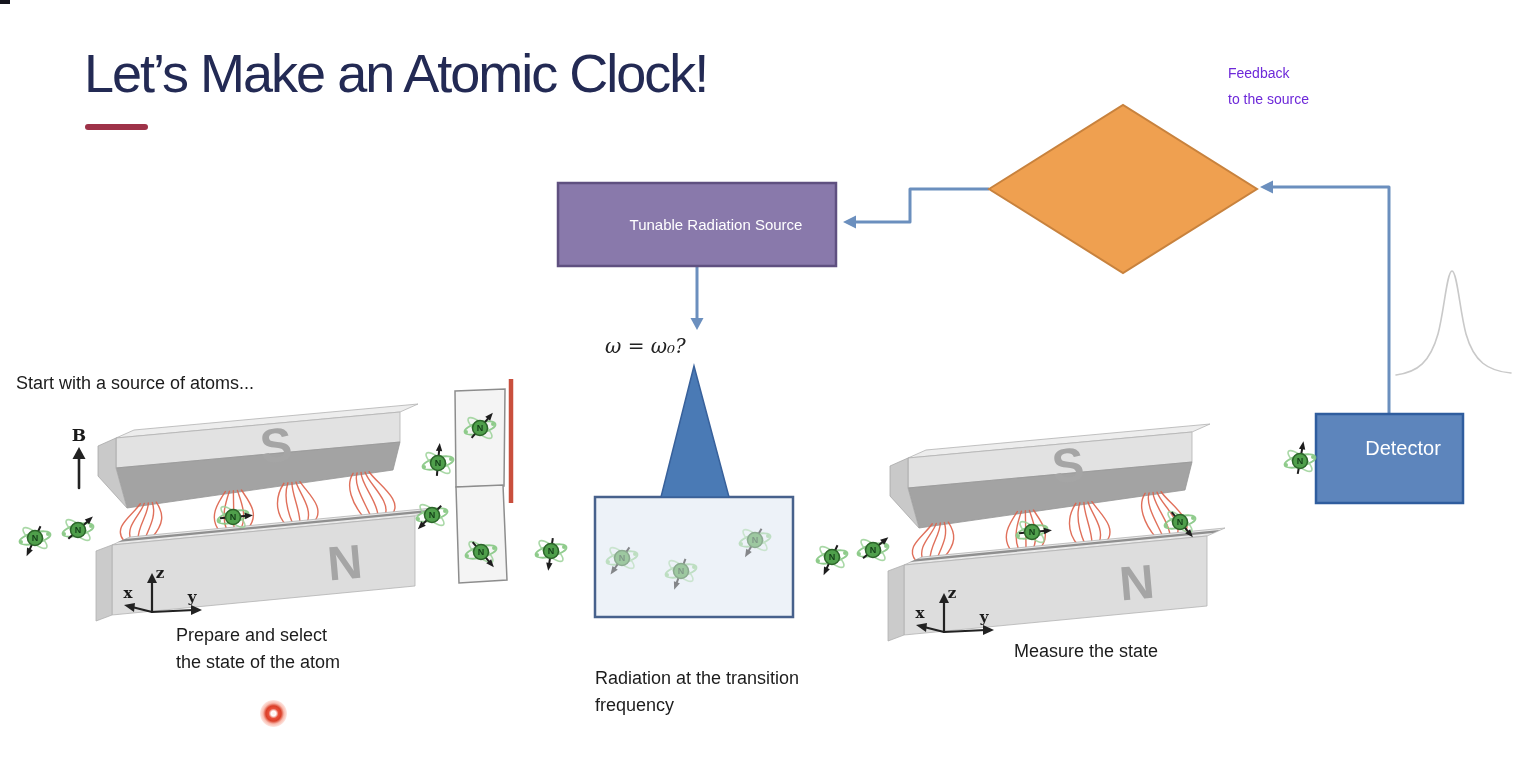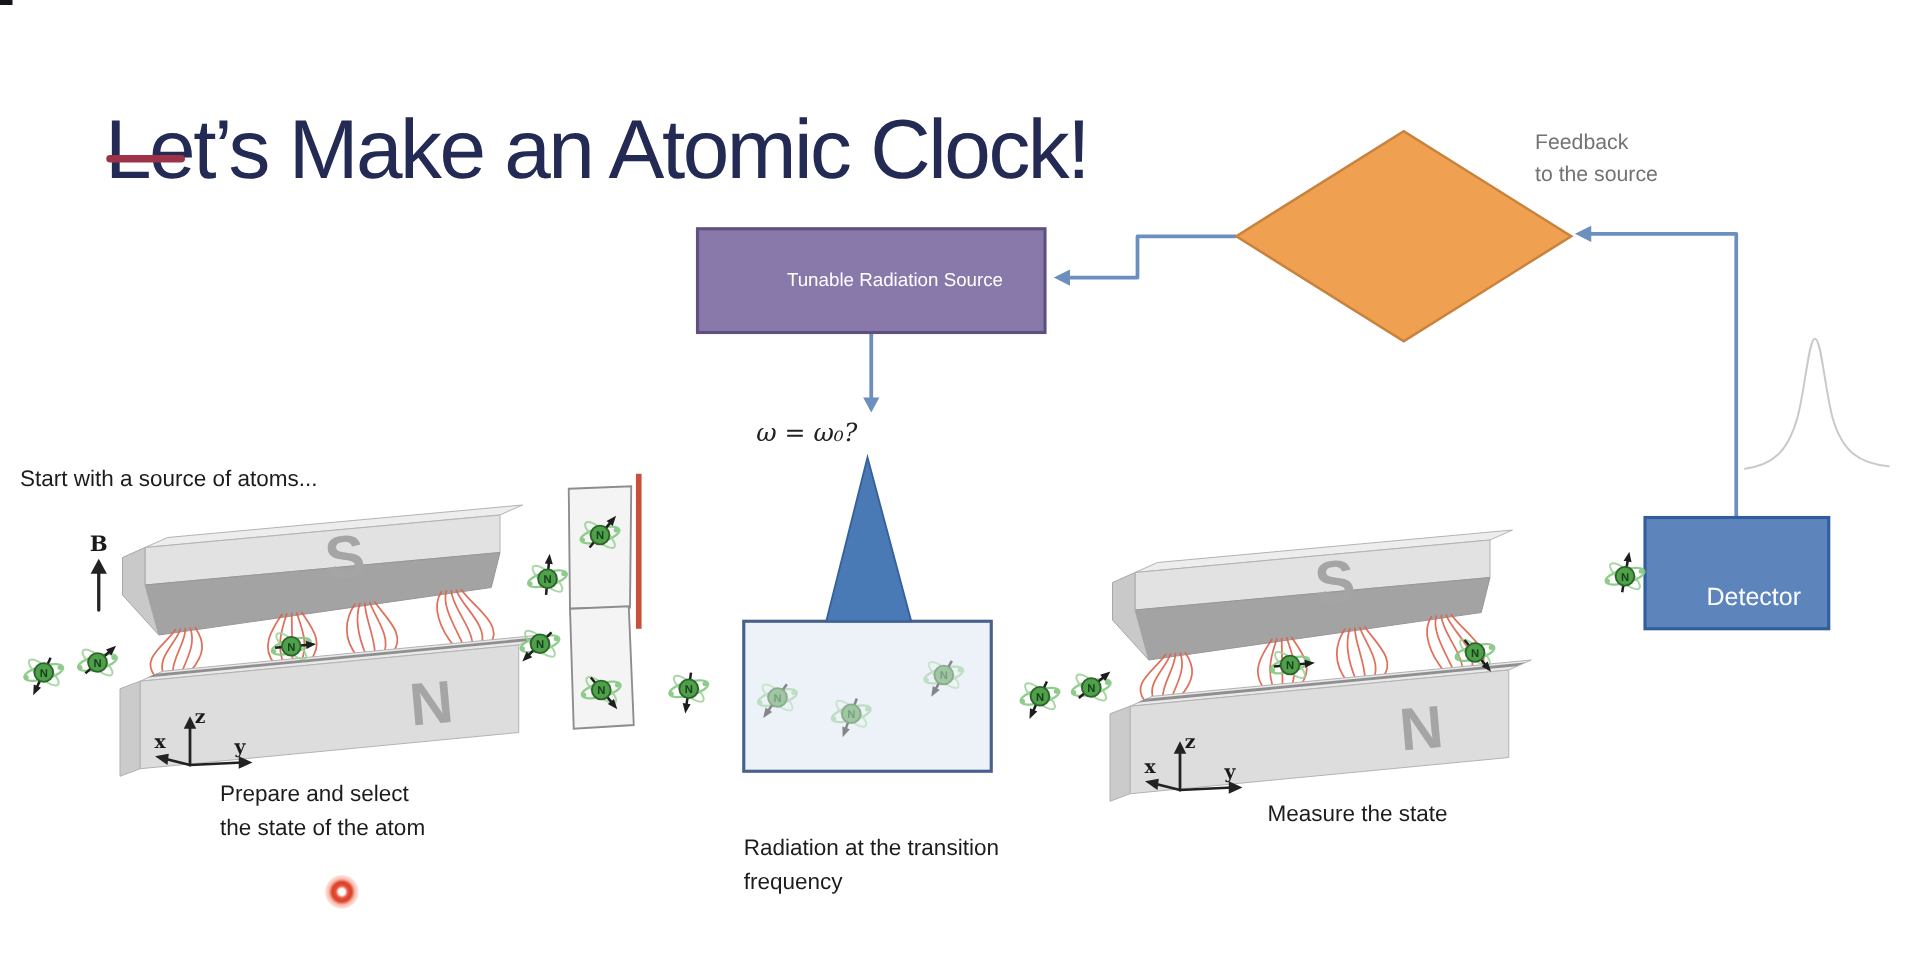--- a/index.html
+++ b/index.html
@@ -1,28 +1,28 @@
 <!DOCTYPE html>
 <html><head>
 <meta charset="utf-8">
 <style>
   html,body{margin:0;padding:0;background:#ffffff;}
   .slide{position:relative;width:1536px;height:764px;background:#ffffff;overflow:hidden;
          font-family:"Liberation Sans",sans-serif;color:#1c1c1c;}
   .abs{position:absolute;}
-  .title{left:84px;top:42px;font-size:67px;font-weight:400;letter-spacing:-2px;color:#232a54;white-space:nowrap;margin-top:39px;}
+  .title{left:84px;top:42px;font-size:54px;font-weight:400;letter-spacing:-2px;color:#232a54;white-space:nowrap;}
   .underline{left:85px;top:124px;width:63px;height:6px;background:#9e3248;border-radius:3px;}
   .corner-mark{left:0;top:0;width:10px;height:4px;background:#15151d;}
   .caption{font-size:18px;line-height:27px;color:#1c1c1c;}
   .flow-label{display:flex;align-items:center;justify-content:center;text-align:center;
               color:#ffffff;pointer-events:none;}
   .lbl-radiation{left:558px;top:183px;width:252px;height:83px;font-size:15px;padding-left:32px;}
   .lbl-control{left:989px;top:105px;width:268px;height:168px;font-size:17.5px;flex-direction:column;line-height:26px;}
-  .lbl-detector{left:1316px;top:434px;width:174px;height:89px;font-size:20px;}
-  .lbl-feedback{left:1228px;top:60px;font-size:17px;line-height:26px;color:#737373;margin-top:41px;}
+  .lbl-detector{left:1316px;top:404px;width:174px;height:89px;font-size:20px;}
+  .lbl-feedback{left:1228px;top:60px;font-size:14px;line-height:26px;color:#6d28d9;}
   .omega{left:605px;top:334px;width:180px;text-align:left;font-family:"DejaVu Serif",serif;
          font-style:italic;font-size:20px;color:#222;}
   .laser-dot{left:260px;top:700px;width:27px;height:27px;border-radius:50%;
     background:radial-gradient(circle at 50% 50%, #fff4f0 0%, #ffffff 13%, #e8503a 26%, #da3f28 40%,
                rgba(243,120,95,0.50) 55%, rgba(250,170,150,0.22) 72%, rgba(255,205,190,0) 100%);}
   svg text{font-family:"Liberation Sans",sans-serif;}
   .serifb{font-family:"DejaVu Serif",serif;font-weight:bold;}
 </style>
 </head>
 <body>

